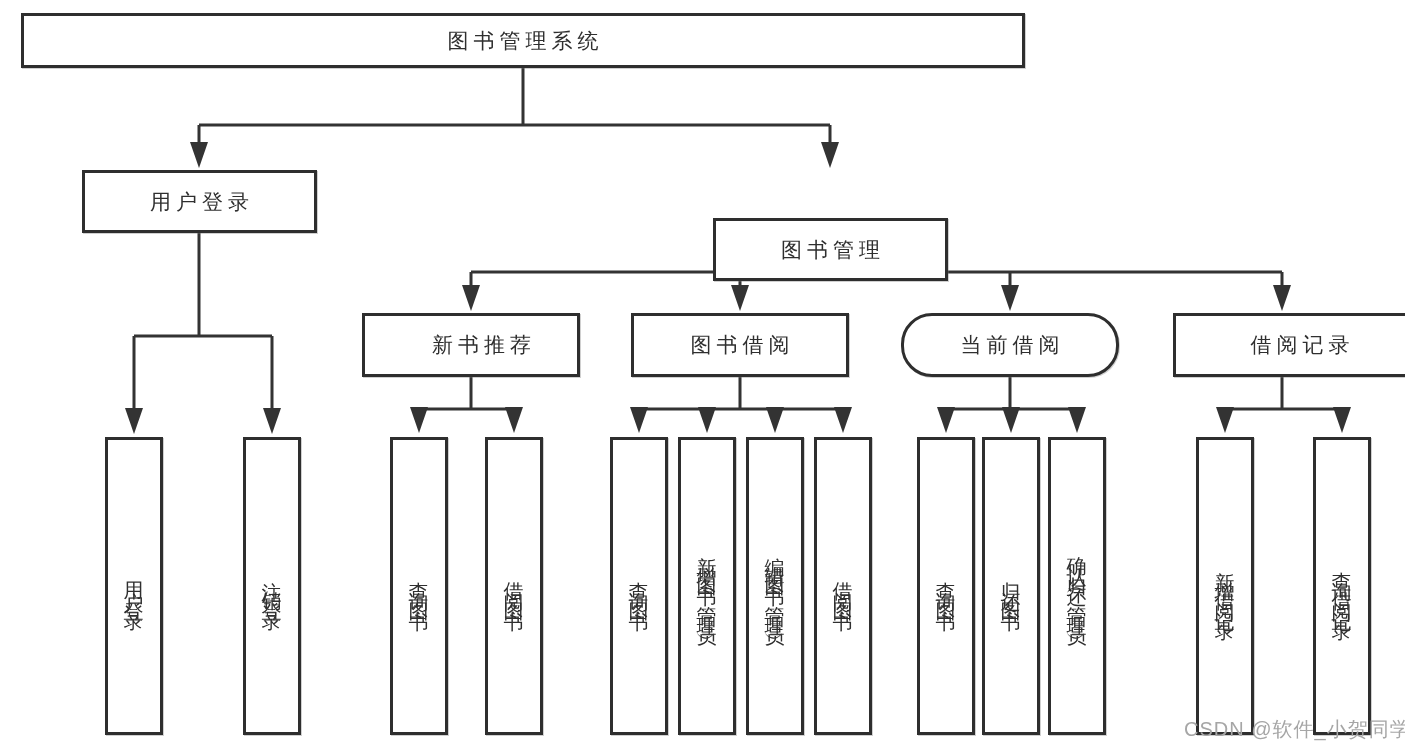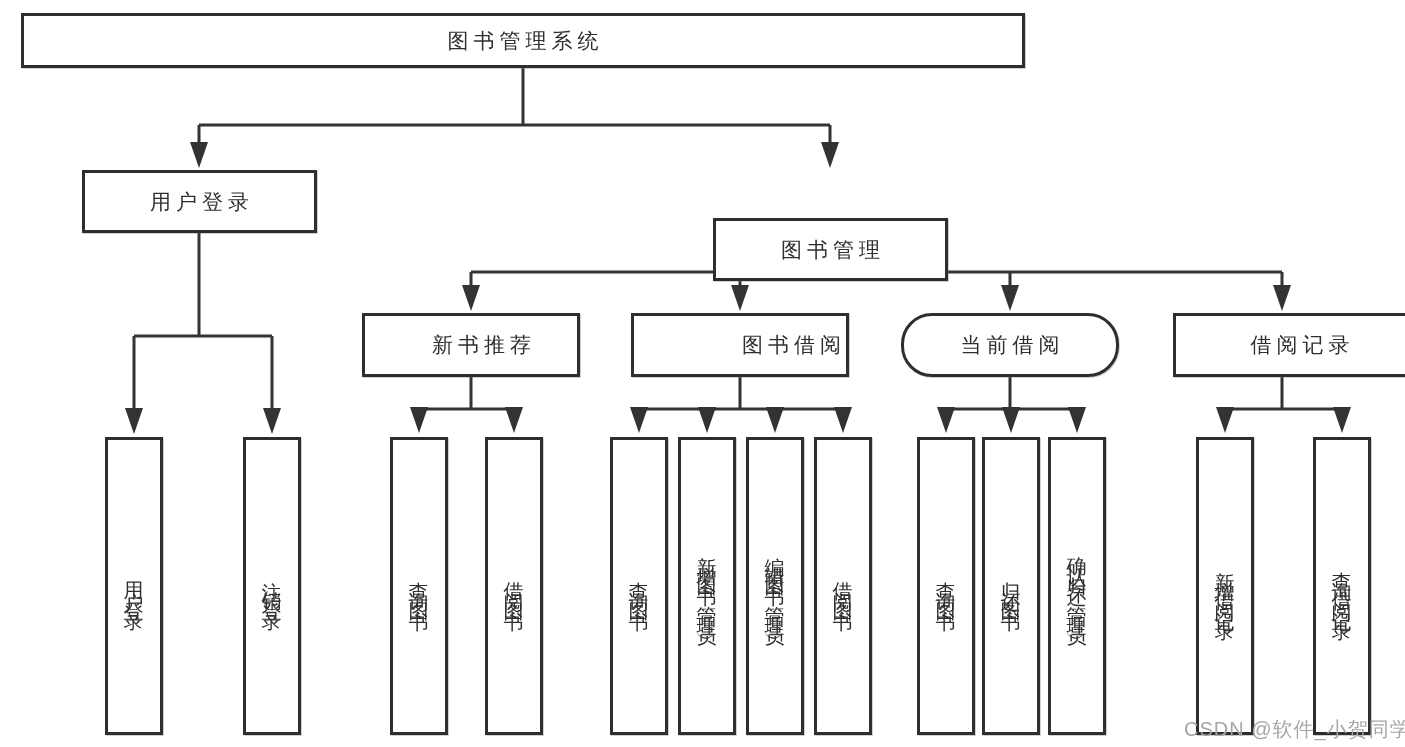--- a/index.html
+++ b/index.html
@@ -111,21 +111,21 @@
   <div class="box h-box" style="left:82px; top:170px; width:235px; height:63px;">
     <span>用户登录</span>
   </div>
   <div class="box h-box" style="left:713px; top:170px; width:235px; height:63px;margin-top:48px;">
     <span>图书管理</span>
   </div>
 
   <div class="box h-box" style="left:362px; top:313px; width:218px; height:64px;padding-left:21px;">
     <span>新书推荐</span>
   </div>
-  <div class="box h-box" style="left:631px; top:313px; width:218px; height:64px;justify-content:flex-end;">
+  <div class="box h-box" style="left:631px; top:313px; width:218px; height:64px;">
     <span>图书借阅</span>
   </div>
   <div class="box h-box" style="left:901px; top:313px; width:218px; height:64px;border-radius:31px;">
     <span>当前借阅</span>
   </div>
   <div class="box h-box" style="left:1173px; top:313px; width:254px; height:64px;">
     <span>借阅记录</span>
   </div>
 
   <div class="box v-box" style="left:105px; top:437px; width:58px; height:298px;">

